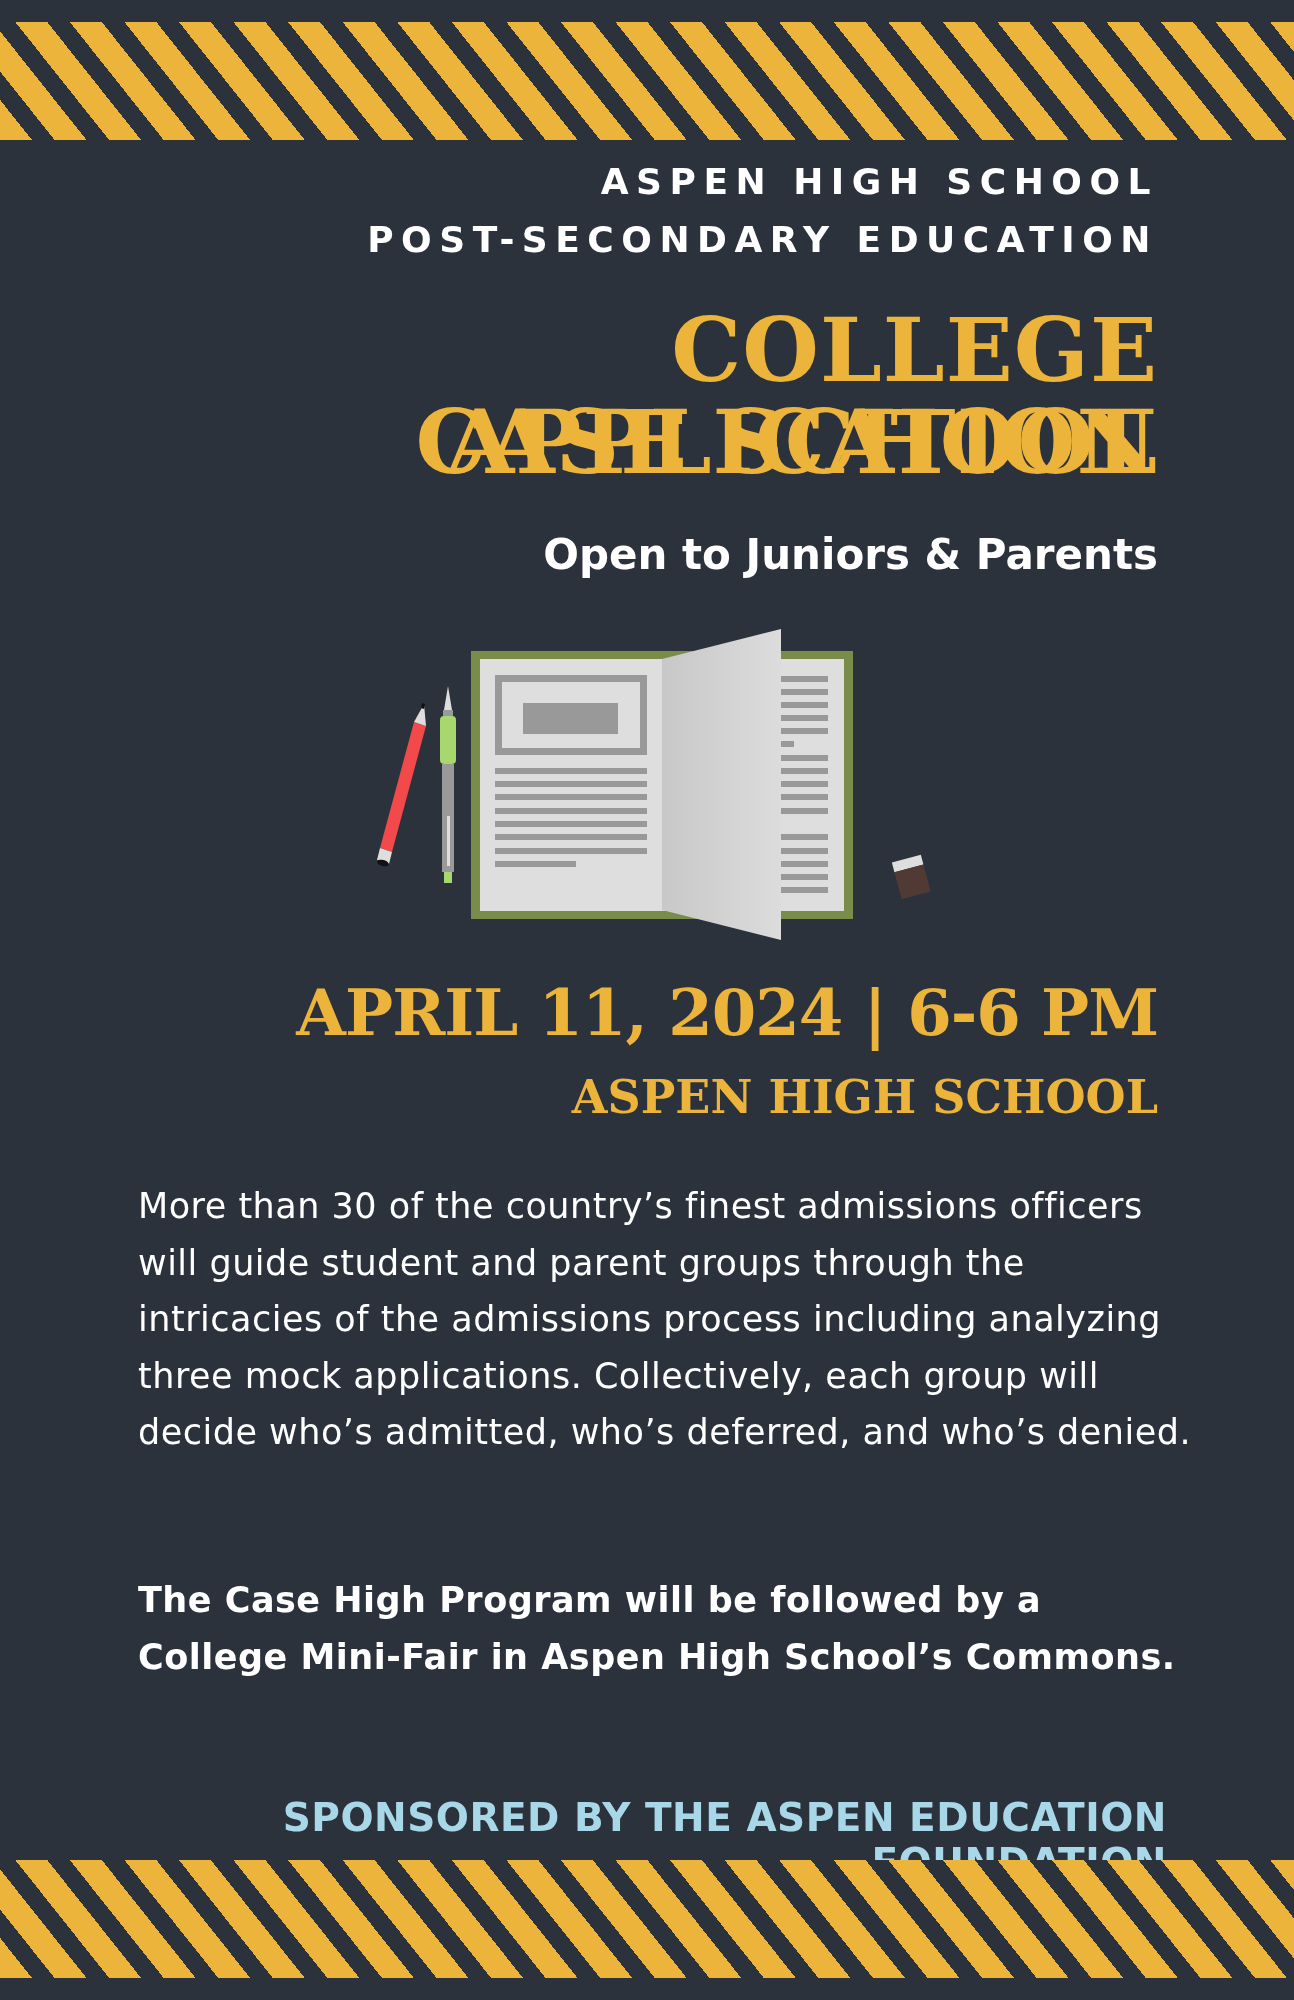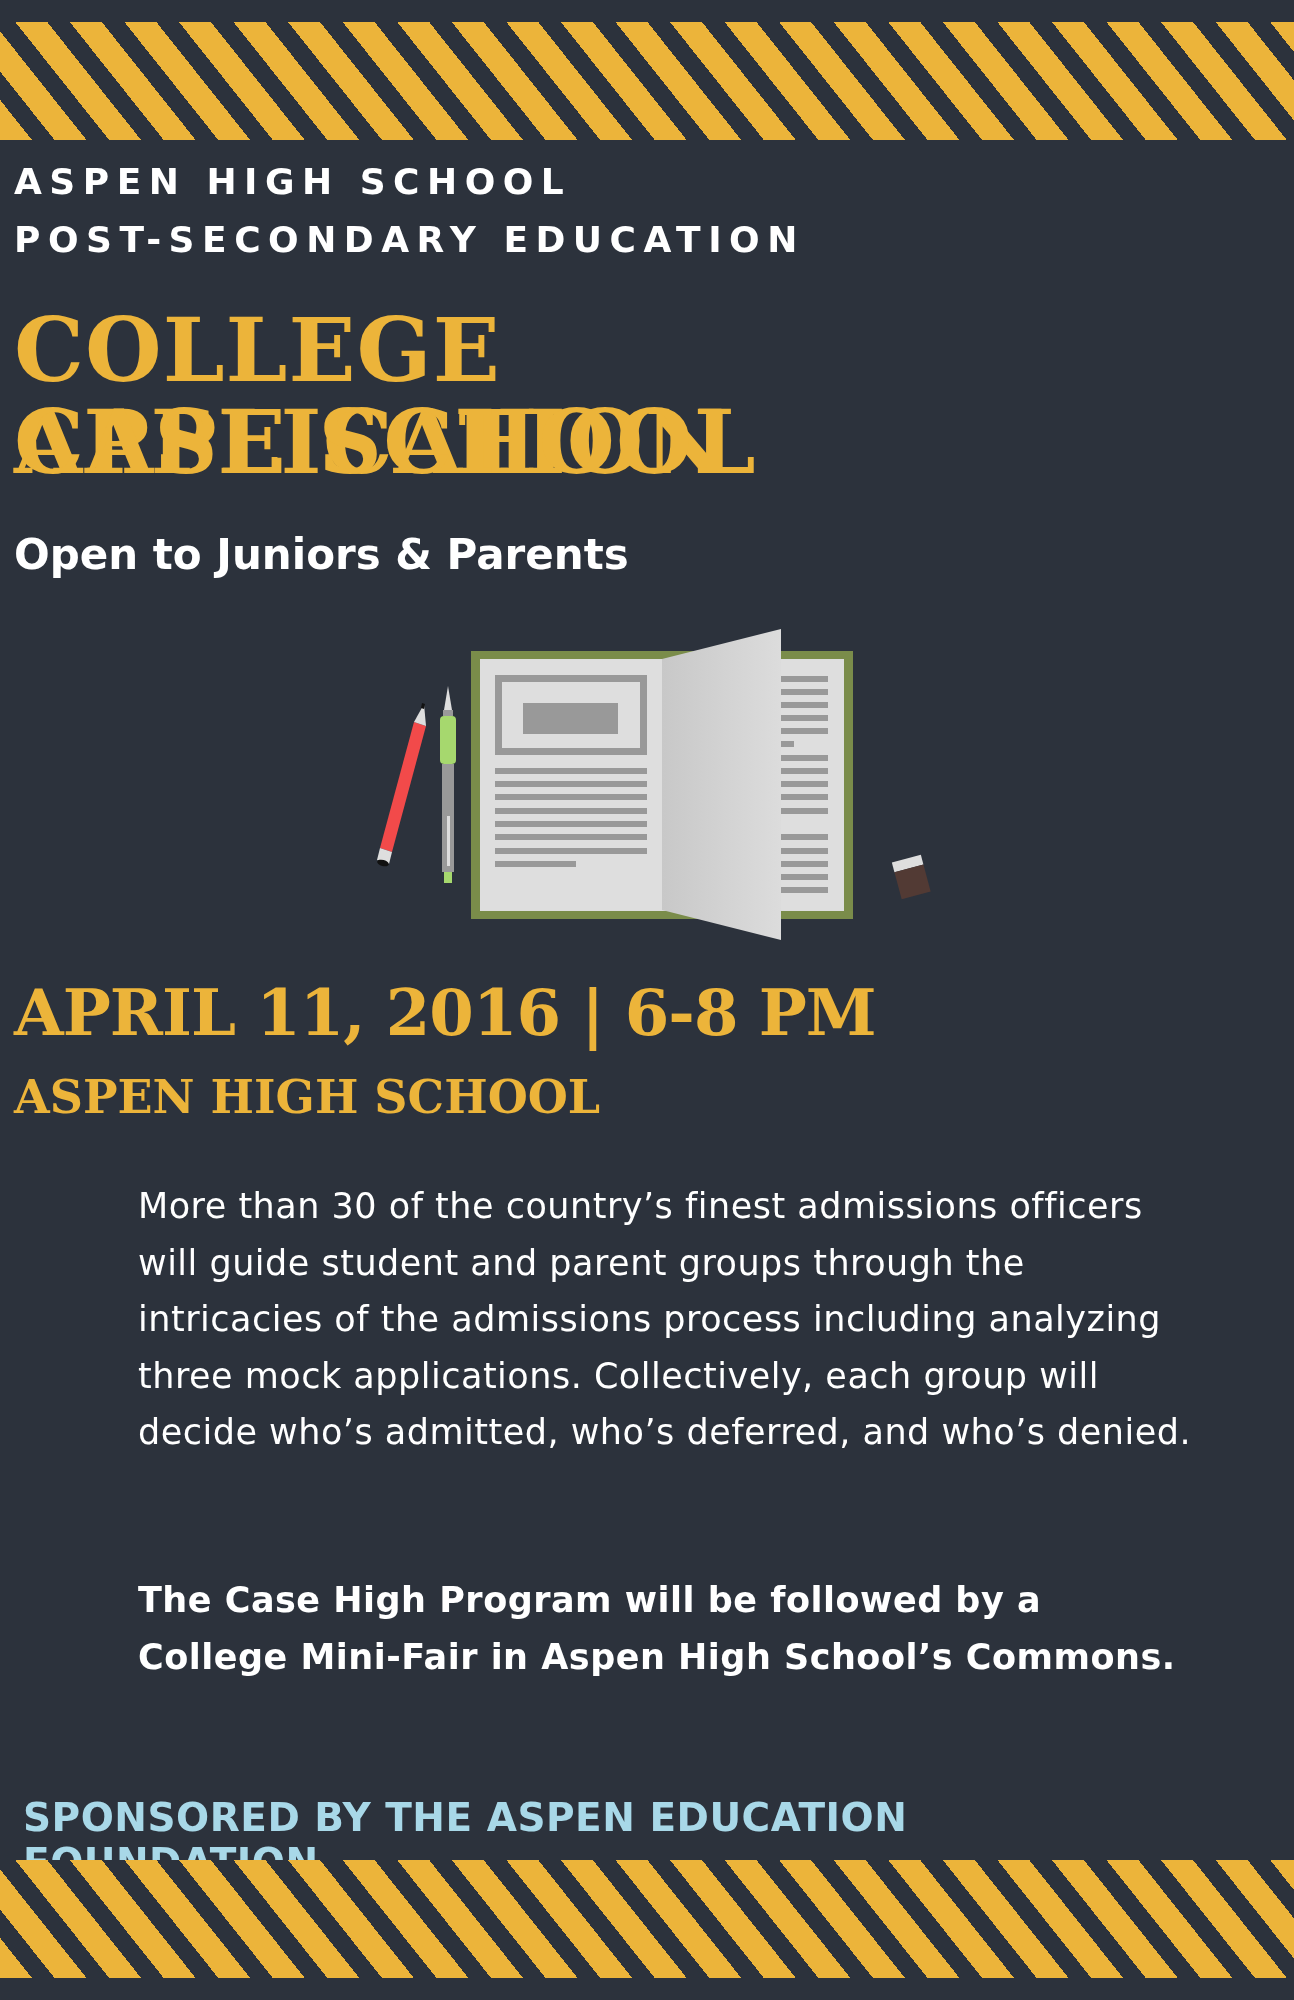--- a/index.html
+++ b/index.html
@@ -14,21 +14,21 @@
     position: absolute; left: 0; width: 1294px; height: 118px;
     background: repeating-linear-gradient(
       51.5deg,
       #ecb43a 0px, #ecb43a 25px,
       #2c323c 25px, #2c323c 42.7px
     );
   }
   .stripes.top { top: 22px; }
   .stripes.bottom { top: 1860px; }
 
-  .center { position: absolute; left: 14px; width: 1154px; text-align: left; }
+  .center { position: absolute; left: 4px; width: 1154px; text-align: right; }
 
   .org-line {
     font-family: "DejaVu Sans", sans-serif;
     font-size: 36px; font-weight: 600;
     letter-spacing: 7.5px; line-height: 1;
   }
   .org1 { top: 164px; }
   .org2 { top: 222px; }
 
   .title {
@@ -154,21 +154,21 @@
     </defs>
     <polygon points="662,659 781,629 781,940 662,910" fill="url(#pageGrad)"></polygon>
   </g>
 
   <g transform="rotate(-15 911 876)">
     <rect x="896" y="858" width="30" height="10" fill="#dedede"></rect>
     <rect x="896" y="868" width="30" height="28" fill="#523a34"></rect>
   </g>
 </svg>
 
-<div class="center date">APRIL 11, 2016 | 6-8 PM</div>
+<div class="center date">APRIL 11, 2024 | 6-6 PM</div>
 <div class="center venue">ASPEN HIGH SCHOOL</div>
 
 <p class="body-text p1">More than 30 of the country’s finest admissions officers will guide student and parent groups through the intricacies of the admissions process including analyzing three mock applications. Collectively, each group will decide who’s admitted, who’s deferred, and who’s denied.</p>
 <p class="body-text p2">The Case High Program will be followed by a College Mini-Fair in Aspen High School’s Commons.</p>
 
 <div class="center sponsor">SPONSORED BY THE ASPEN EDUCATION FOUNDATION</div>
 
 <div class="stripes bottom"></div>
 
 </body></html>

